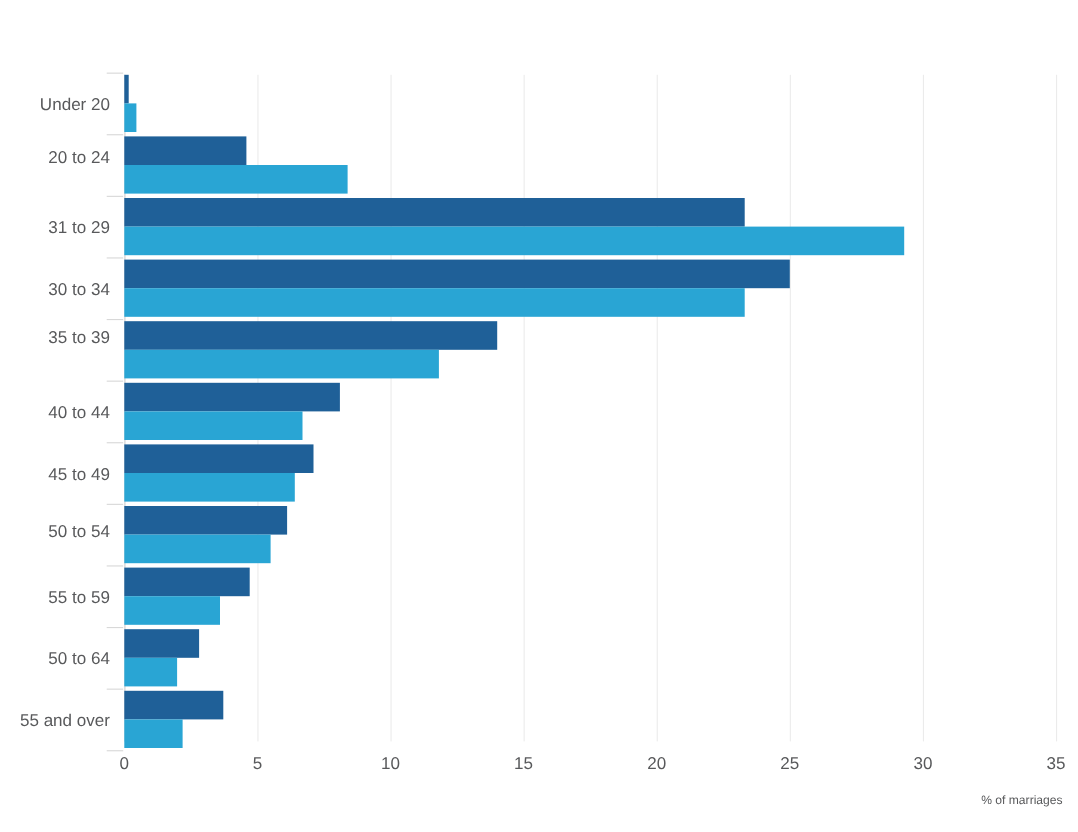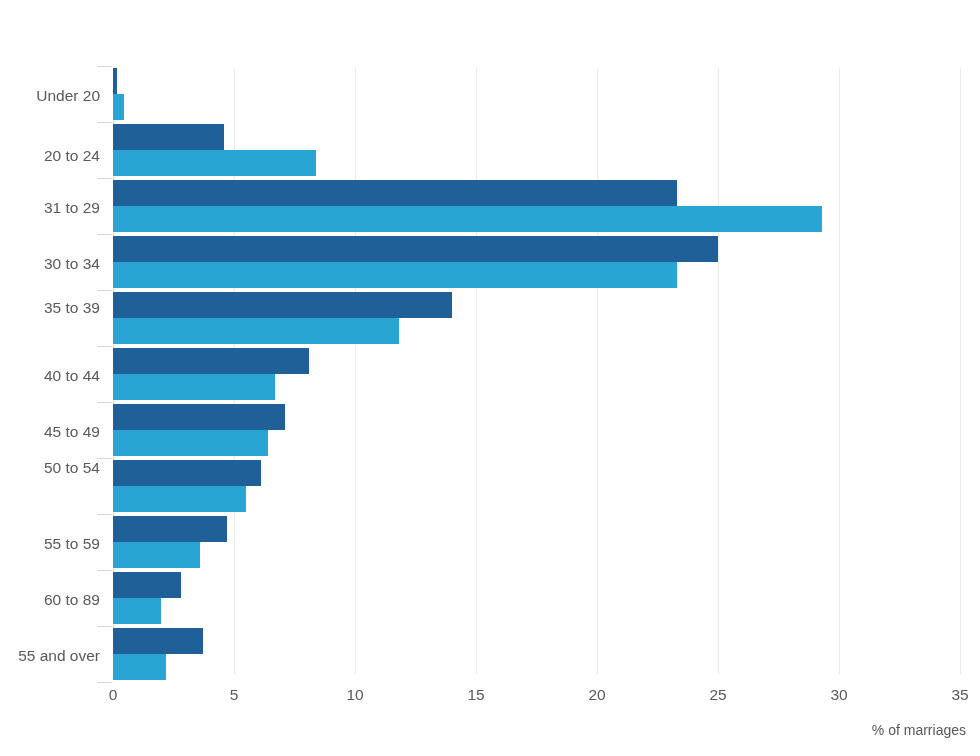--- a/index.html
+++ b/index.html
@@ -153,43 +153,43 @@
     transform: translateX(-50%);
     font-size: 15.5px;
     color: #58595b;
     white-space: nowrap;
   }
 
   .axis-caption {
     position: absolute;
     right: 14px;
     top: 722px;
-    font-size: 14px;
+    font-size: 11px;
     color: #58595b;
     white-space: nowrap;
     margin-left: 40px;
   }
 </style>
 </head>
 <body>
 
 <div id="chart-root">
 
 
   <div class="ylabels" id="ylabels">
       <div class="ylabel" style="top: 20px;">Under 20</div>
-      <div class="ylabel" style="top: 80px;">20 to 24</div>
+      <div class="ylabel" style="top: 68px;">20 to 24</div>
       <div class="ylabel" style="top: 132px;">31 to 29</div>
       <div class="ylabel" style="top: 188px;">30 to 34</div>
       <div class="ylabel" style="top: 232px;">35 to 39</div>
       <div class="ylabel" style="top: 300px;">40 to 44</div>
       <div class="ylabel" style="top: 356px;">45 to 49</div>
-      <div class="ylabel" style="top: 392px;">50 to 54</div>
+      <div class="ylabel" style="top: 408px;">50 to 54</div>
       <div class="ylabel" style="top: 468px;">55 to 59</div>
-      <div class="ylabel" style="top: 524px;">60 to 89</div>
+      <div class="ylabel" style="top: 524px;">50 to 64</div>
       <div class="ylabel" style="top: 580px;">55 and over</div>
     </div>
 
   <div class="plot">
     <div class="gridlines" id="gridlines">
         <div class="gridline axis-zero" style="left: 0px;"></div>
         <div class="gridline" style="left: 121px;"></div>
         <div class="gridline" style="left: 242px;"></div>
         <div class="gridline" style="left: 363px;"></div>
         <div class="gridline" style="left: 484px;"></div>

